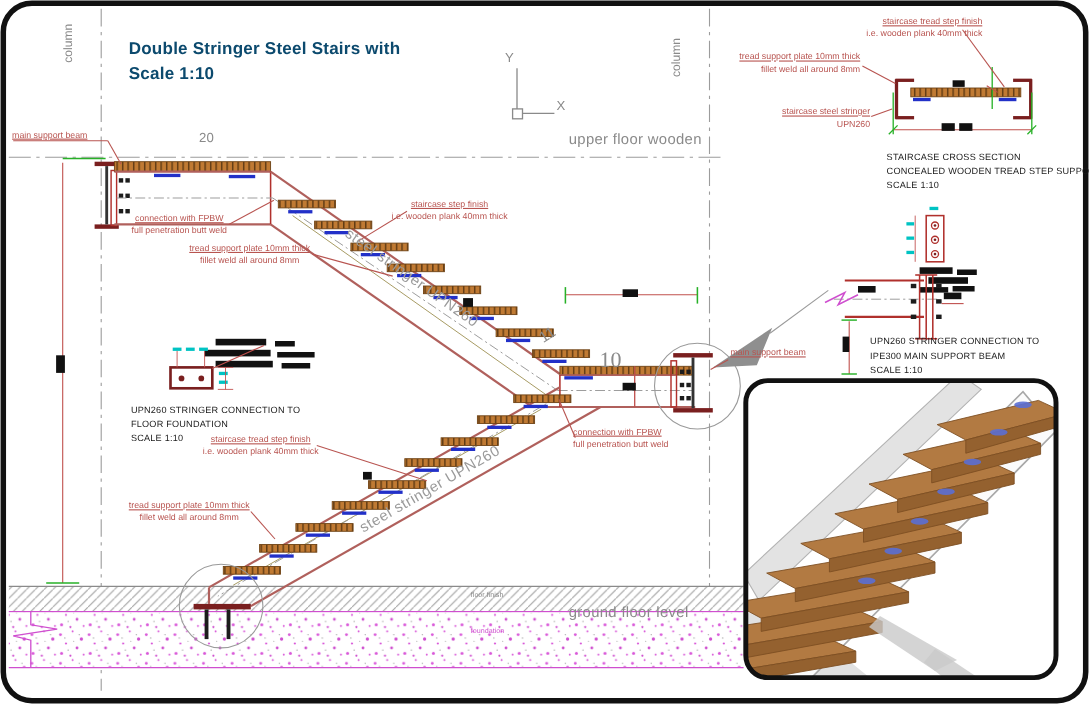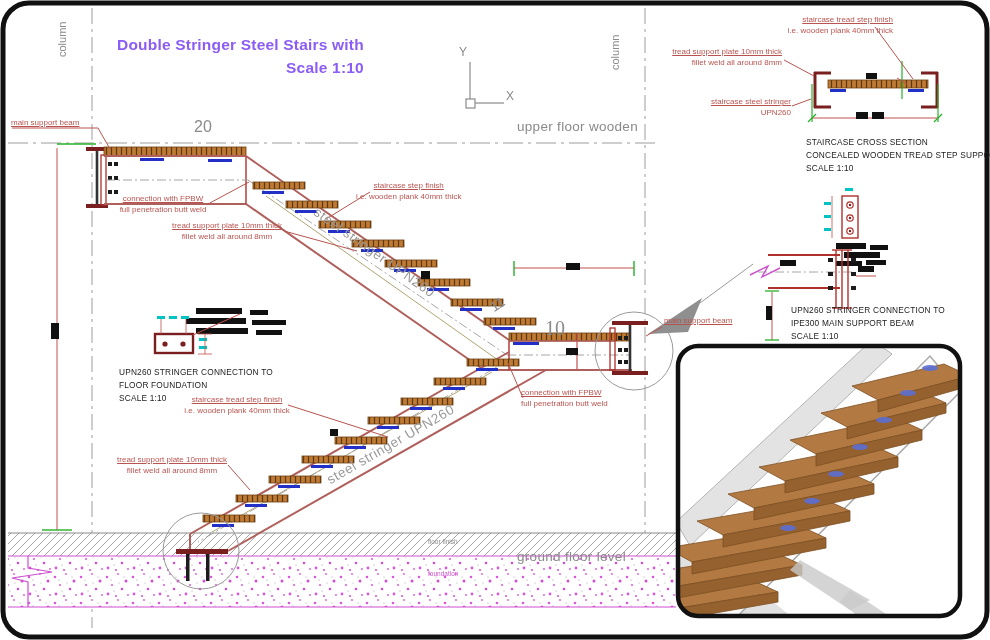--- a/index.html
+++ b/index.html
@@ -9,21 +9,21 @@
   .txt{position:absolute;white-space:nowrap;}
   .red{color:#b85450;font-size:8px;line-height:10.5px;}
   .red .u{text-decoration:underline;}
   .ctr{text-align:center;white-space:normal;}
   .rgt{text-align:right;white-space:normal;}
   .gray{color:#8a8a8a;}
   .lvl{font-size:13.5px;color:#8a8a8a;letter-spacing:.3px;}
   .num{color:#8a8a8a;}
   .dtitle{color:#1b1b1b;font-size:8.3px;line-height:13px;font-weight:500;letter-spacing:.2px;}
   .vlabel{position:absolute;font-size:11px;color:#8a8a8a;transform:rotate(-90deg);transform-origin:left bottom;}
-  .title{position:absolute;left:117px;top:33px;font-size:15.5px;line-height:23px;color:#8b5cf6;font-weight:600;letter-spacing:.2px;text-align:right;}
+  .title{position:absolute;left:117px;top:33px;font-size:15.5px;line-height:23px;color:#0c4a6e;font-weight:600;letter-spacing:.2px;}
   .rot{transform-origin:center center;}
   .strtxt{font-size:13.5px;color:#9a9a9a;letter-spacing:.6px;}
   .tiny{font-size:6.5px;}
 </style>
 </head>
 <body>
 
 <div id="stage">
 
 <svg id="linework" width="990" height="640" viewBox="0 0 990 640">
@@ -374,21 +374,21 @@
 
 <div class="vlabel" style="left:68px;top:45px;">column</div>
 <div class="vlabel" style="left:621px;top:58px;">column</div>
 
 <div class="txt gray" style="left:459px;top:45px;font-size:12px;">Y</div>
 <div class="txt gray" style="left:506px;top:89px;font-size:12px;">X</div>
 
 <div class="txt lvl" style="left:517px;top:119px;">upper floor wooden</div>
 <div class="txt lvl" style="left:517px;top:508px;margin-top:41px;">ground floor level</div>
 
-<div class="txt num" style="left:194px;top:118px;font-size:16px;">20</div>
+<div class="txt num" style="left:181px;top:118px;font-size:12px;">20</div>
 <div class="txt num rot" style="left:490px;top:296px;font-size:14px;transform:rotate(-33deg);">11</div>
 <div class="txt num" style="left:545px;top:317px;font-size:20px;font-family:Liberation Serif, serif;">10</div>
 
 <div class="txt red" style="left:11px;top:118px;"><span class="u">main support beam</span></div>
 <div class="txt red" style="left:664px;top:316px;"><span class="u">main support beam</span></div>
 
 <div class="red ctr txt" style="left:110px;top:194px;width:106px;">
   <div class="u">connection with FPBW</div>
       <div>full penetration butt weld</div>
 </div>

